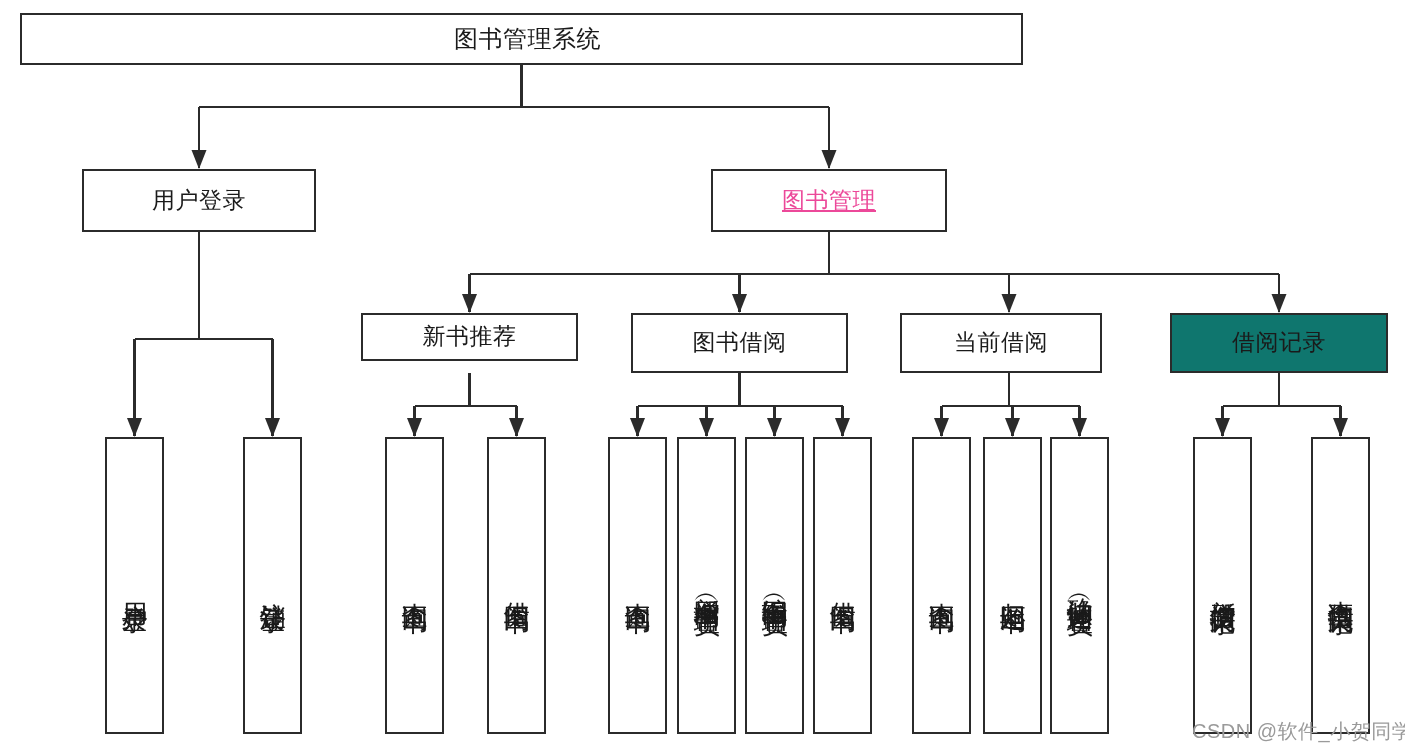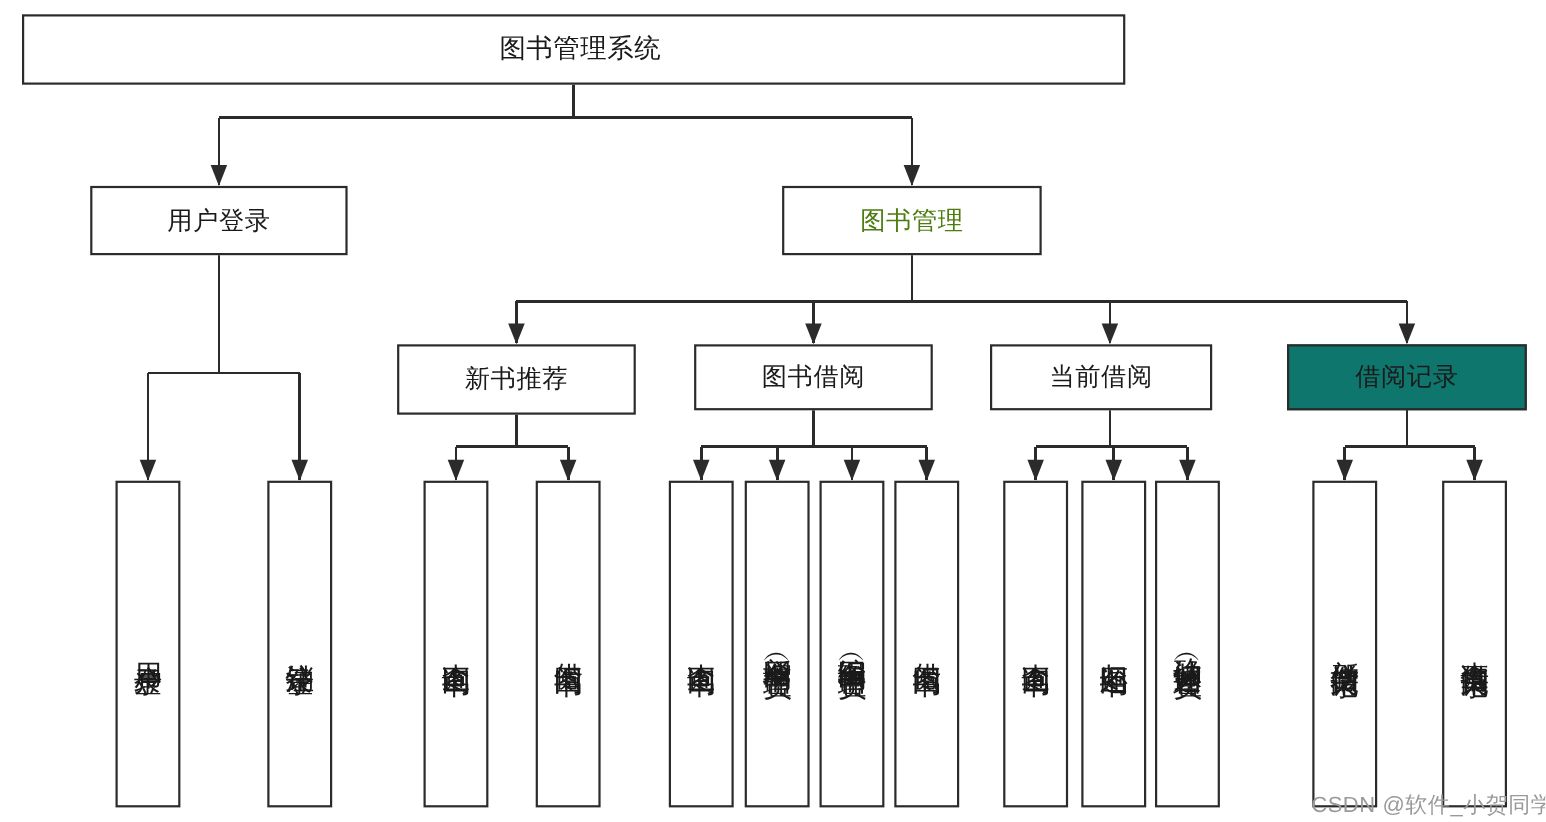--- a/index.html
+++ b/index.html
@@ -123,30 +123,30 @@
       <line x1="1079.5" y1="406" x2="1079.5" y2="436" stroke="#2b2b2b" stroke-width="2.5" shape-rendering="crispEdges"></line>
       <polygon points="1072,418 1087,418 1079.5,437" fill="#2b2b2b"></polygon>
       <line x1="1279" y1="373" x2="1279" y2="406" stroke="#2b2b2b" stroke-width="2.5" shape-rendering="crispEdges"></line>
       <line x1="1222.5" y1="406" x2="1340.5" y2="406" stroke="#2b2b2b" stroke-width="2.5" shape-rendering="crispEdges"></line>
       <line x1="1222.5" y1="406" x2="1222.5" y2="436" stroke="#2b2b2b" stroke-width="2.5" shape-rendering="crispEdges"></line>
       <polygon points="1215,418 1230,418 1222.5,437" fill="#2b2b2b"></polygon>
       <line x1="1340.5" y1="406" x2="1340.5" y2="436" stroke="#2b2b2b" stroke-width="2.5" shape-rendering="crispEdges"></line>
       <polygon points="1333,418 1348,418 1340.5,437" fill="#2b2b2b"></polygon>
     </svg>
   <div id="nodes">
-      <div class="node horiz root" style="left: 20px; top: 13px; width: 1003px; height: 64px; border-color: rgb(43, 43, 43); background: rgb(255, 255, 255); color: rgb(26, 26, 26); padding-left: 12px;">
+      <div class="node horiz root" style="left: 20px; top: 13px; width: 1003px; height: 52px; border-color: rgb(43, 43, 43); background: rgb(255, 255, 255); color: rgb(26, 26, 26); padding-left: 12px;">
         <span class="lbl">图书管理系统</span>
       </div>
       <div class="node horiz" style="left: 82px; top: 169px; width: 234px; height: 63px; border-color: rgb(43, 43, 43); background: rgb(255, 255, 255); color: rgb(26, 26, 26);">
         <span class="lbl">用户登录</span>
       </div>
-      <div class="node horiz" style="left: 711px; top: 169px; width: 236px; height: 63px; border-color: rgb(43, 43, 43); background: rgb(255, 255, 255); color: #4d7c0f;">
+      <div class="node horiz" style="left: 711px; top: 169px; width: 236px; height: 63px; border-color: rgb(43, 43, 43); background: rgb(255, 255, 255); color: #ec4899; text-decoration: underline;">
         <span class="lbl">图书管理</span>
       </div>
-      <div class="node horiz" style="left: 361px; top: 313px; width: 217px; height: 64px; border-color: rgb(43, 43, 43); background: rgb(255, 255, 255); color: rgb(26, 26, 26);">
+      <div class="node horiz" style="left: 361px; top: 313px; width: 217px; height: 48px; border-color: rgb(43, 43, 43); background: rgb(255, 255, 255); color: rgb(26, 26, 26);">
         <span class="lbl">新书推荐</span>
       </div>
       <div class="node horiz" style="left: 631px; top: 313px; width: 217px; height: 60px; border-color: rgb(43, 43, 43); background: rgb(255, 255, 255); color: rgb(26, 26, 26);">
         <span class="lbl">图书借阅</span>
       </div>
       <div class="node horiz" style="left: 900px; top: 313px; width: 202px; height: 60px; border-color: rgb(43, 43, 43); background: rgb(255, 255, 255); color: rgb(26, 26, 26);">
         <span class="lbl">当前借阅</span>
       </div>
       <div class="node horiz" style="left: 1170px; top: 313px; width: 218px; height: 60px; border-color: rgb(43, 43, 43); background: #0f766e; color: rgb(26, 26, 26);">
         <span class="lbl">借阅记录</span>

